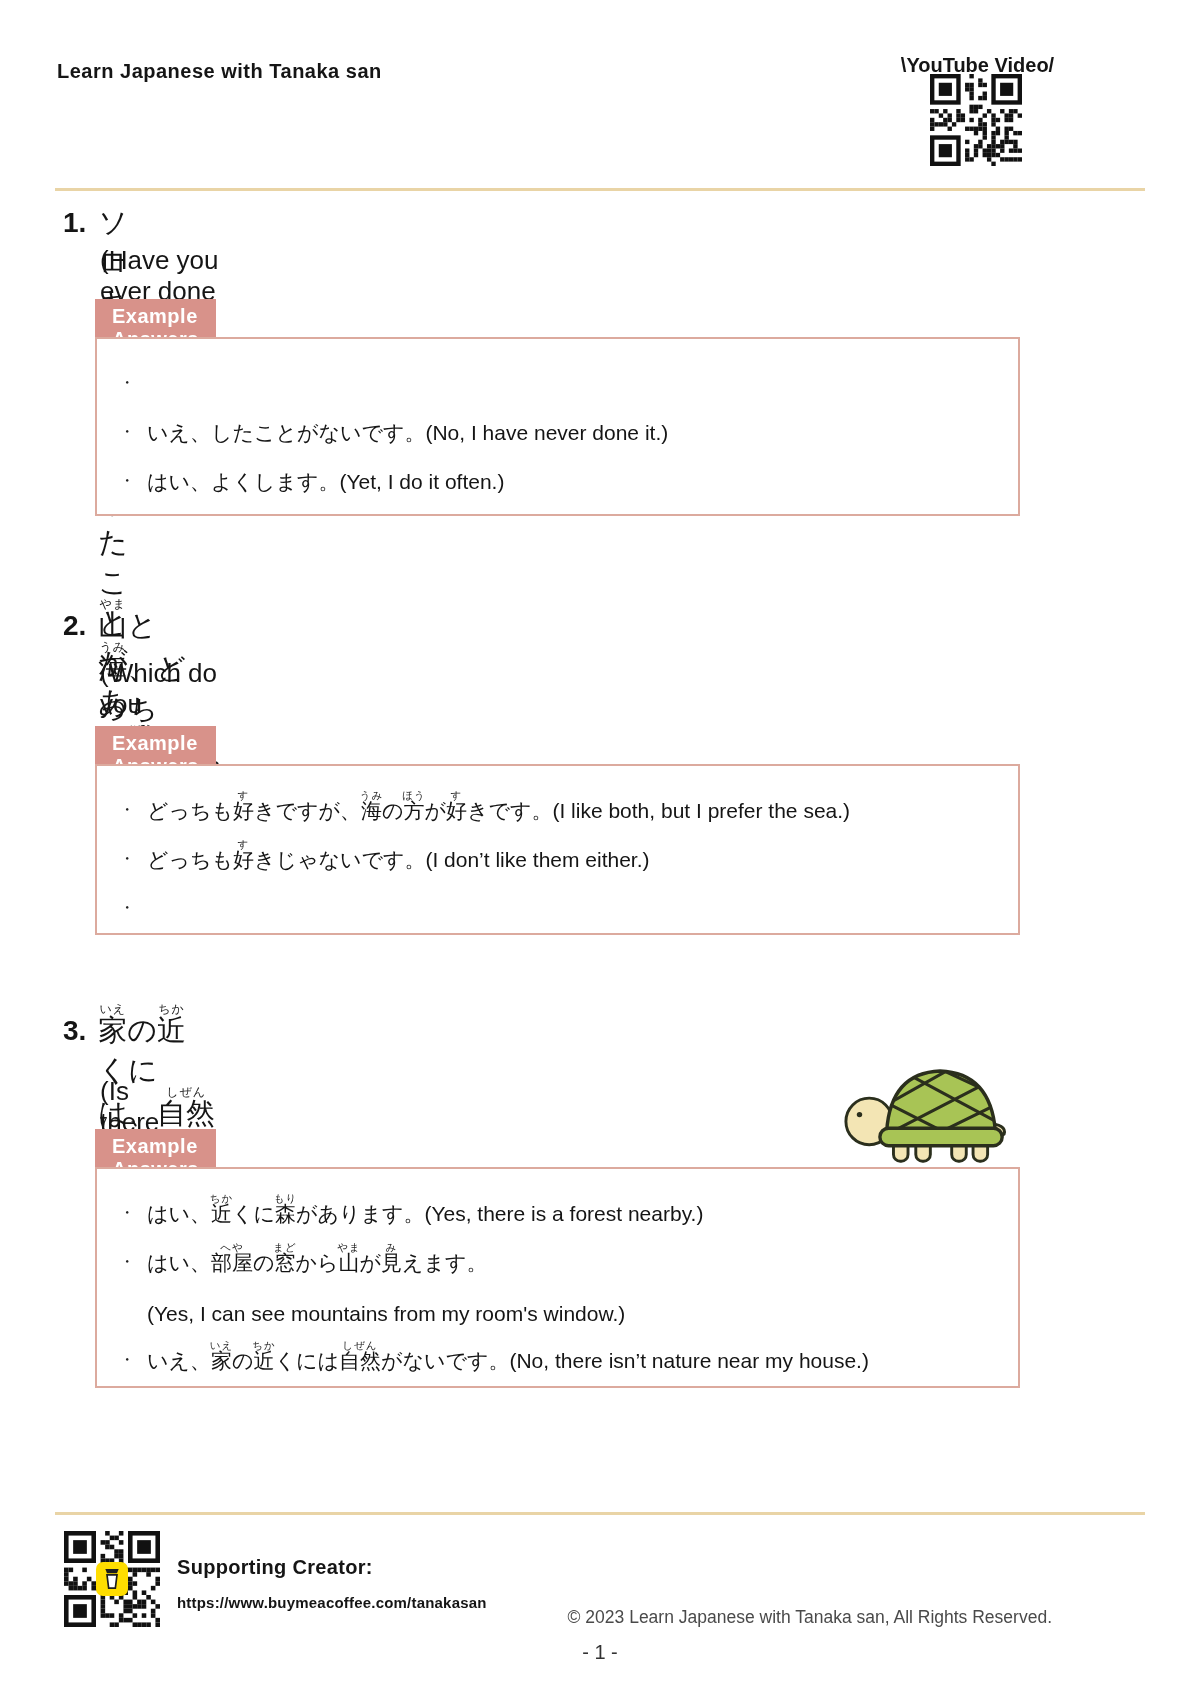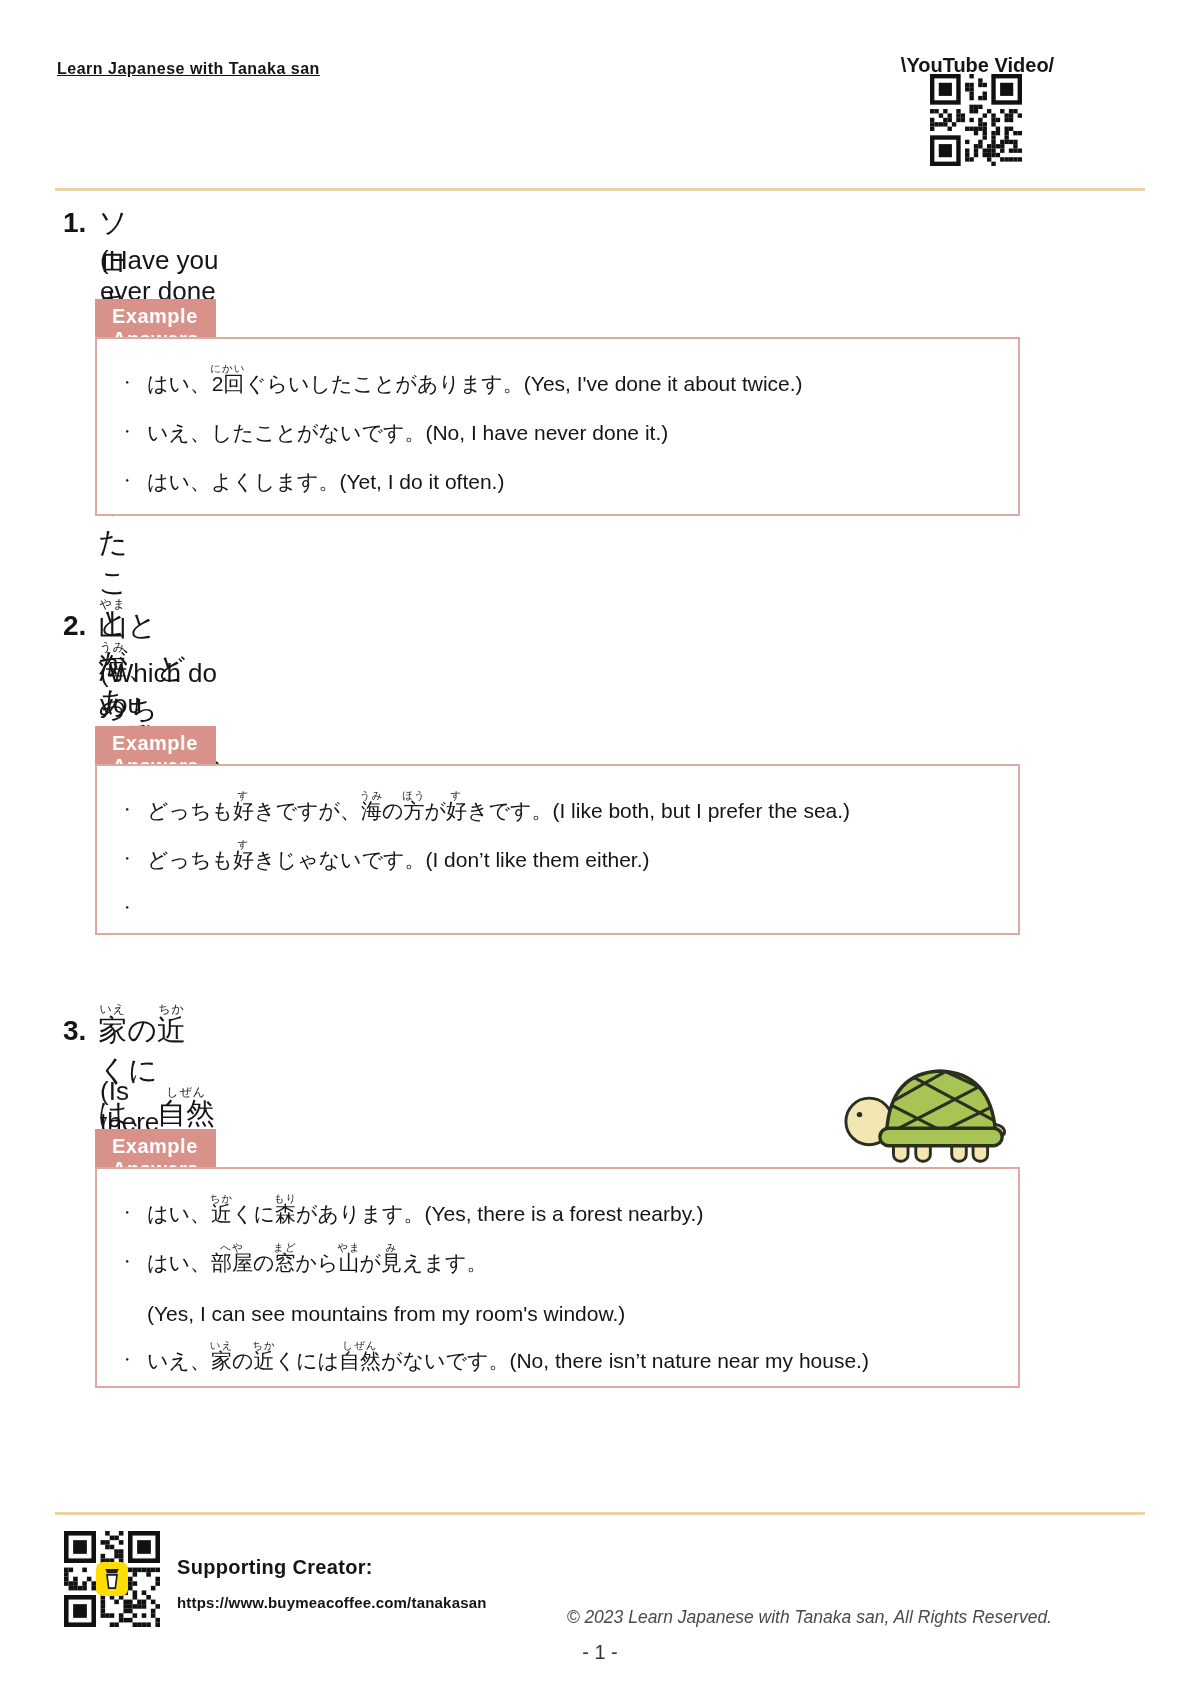--- a/index.html
+++ b/index.html
@@ -1,19 +1,19 @@
 <!DOCTYPE html>
 <html><head>
 <meta charset="utf-8">
 <style>
   html,body{margin:0;padding:0;background:#fff;}
   .page{position:relative;width:1200px;height:1698px;background:#ffffff;overflow:hidden;
         font-family:"Liberation Sans", sans-serif;color:#151515;}
   .abs{position:absolute;}
-  .brand{font-size:16px;font-weight:bold;letter-spacing:.5px;text-decoration:underline;}
+  .brand{font-size:20px;font-weight:bold;letter-spacing:.5px;}
   .title{font-size:34px;font-weight:bold;letter-spacing:.2px;}
   .yt-label{font-size:20px;font-weight:bold;text-align:center;}
   .rule{background:#e9d4a6;height:3px;}
   .q-head{display:flex;align-items:baseline;gap:12px;font-size:29px;font-weight:500;}
   .q-num{font-weight:bold;font-size:28px;}
   .q-en{font-size:26px;}
   .ea-tab{background:#d8928a;color:#fff;font-size:20px;font-weight:bold;
           padding:6px 17px 7px;letter-spacing:.5px;}
   .ea-box{background:#fff;border:2px solid #dcaa9e;width:879px;padding:12px 20px 8px 22px;}
   .answer{height:47px;display:flex;align-items:flex-end;font-size:21px;padding-bottom:2px;}
@@ -168,21 +168,20 @@
   <div class="abs" style="left:0;top:0;">
     <div class="abs q-head" style="left:63px;top:203px;">
       <span class="q-num">1.</span>
       <span>ソロキャンプをしたことがありますか？</span>
     </div>
     <div class="abs q-en" style="left:100px;top:245px;">(Have you ever done solo camping?)</div>
     <div class="abs ea-tab" style="left:95px;top:299px;">Example Answers</div>
     <div class="abs ea-box" style="left:95px;top:337px;min-height:155px;">
       <div class="answer">
         <span class="bullet">・</span>
-        <span class="a-text">はい、<ruby>2回<rt>にかい</rt></ruby>ぐらいしたことがあります。(Yes, I've done it about twice.)</span>
       </div>
       <div class="answer">
         <span class="bullet">・</span>
         <span class="a-text">いえ、したことがないです。(No, I have never done it.)</span>
       </div>
       <div class="answer">
         <span class="bullet">・</span>
         <span class="a-text">はい、よくします。(Yet, I do it often.)</span>
       </div>
     </div>
@@ -400,16 +399,16 @@
       <svg width="20" height="24" viewBox="0 0 24 28">
         <path d="M4 2 h16 l-2 5 h-12 Z" fill="#1d1d1d"></path>
         <path d="M6 9 h12 l-2 16 h-8 Z" fill="#ffffff" stroke="#1d1d1d" stroke-width="2"></path>
       </svg>
     </div>
   </div>
 
   <div class="abs sc-label" style="left:177px;top:1556px;">Supporting Creator:</div>
   <a class="abs sc-url" style="left:177px;top:1594px;" href="#">https://www.buymeacoffee.com/tanakasan</a>
 
-  <div class="abs copyright" style="left:0;top:1607px;font-style:italic;">© 2023 Learn Japanese with Tanaka san, All Rights Reserved.</div>
+  <div class="abs copyright" style="left:0;top:1607px;">© 2023 Learn Japanese with Tanaka san, All Rights Reserved.</div>
   <div class="abs page-num" style="left:0;top:1641px;">- 1 -</div>
 
 </div>
 
 </body></html>

